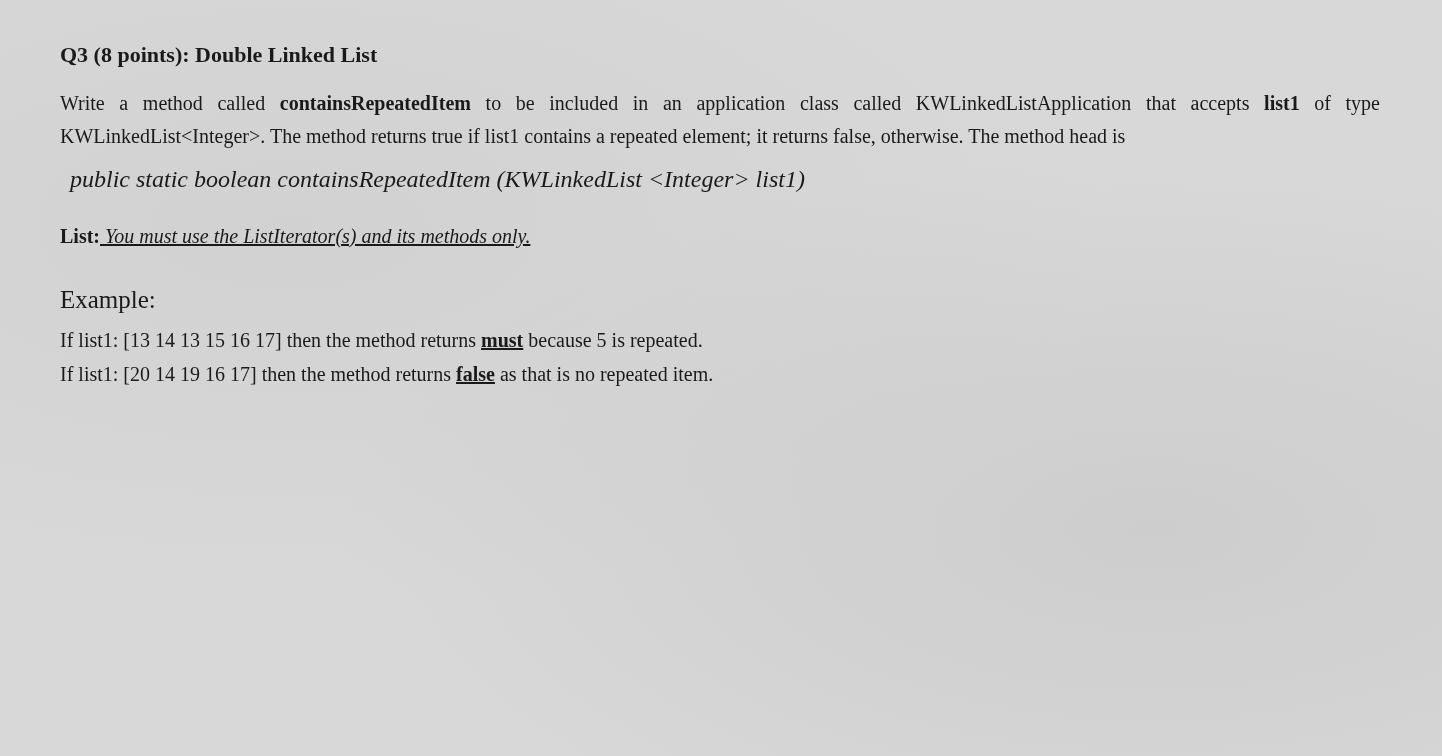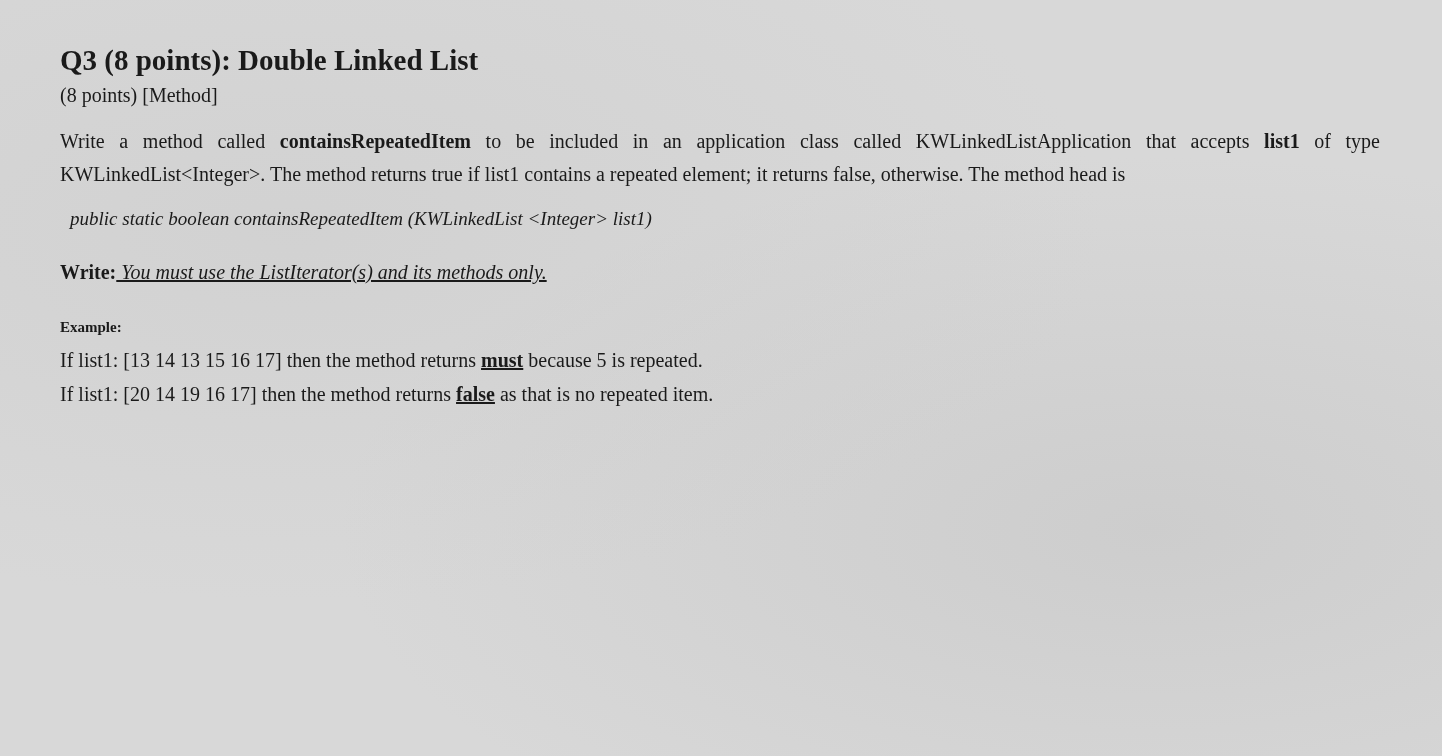--- a/index.html
+++ b/index.html
@@ -26,41 +26,41 @@
     .content-area {
       max-width: 1320px;
       width: 100%;
     }
 
     .question-header {
       margin-bottom: 6px;
     }
 
     .question-title {
-      font-size: 29px;
+      font-size: 22px;
       font-weight: bold;
       line-height: 1.4;
     }
 
     .question-subtitle {
       font-size: 20px;
       font-weight: normal;
       line-height: 1.4;
     }
 
     .question-body {
       margin-top: 16px;
       font-size: 20px;
       line-height: 1.65;
       text-align: justify;
     }
 
     .method-signature {
-      margin-top: 14px;
-      font-size: 19px;
+      margin-top: 8px;
+      font-size: 24px;
       font-style: italic;
       line-height: 1.5;
       padding-left: 10px;
     }
 
     .note-section {
       margin-top: 24px;
       font-size: 20px;
       font-style: italic;
       line-height: 1.5;
@@ -80,56 +80,53 @@
       font-weight: bold;
     }
 
     .example-section {
       margin-top: 28px;
       font-size: 20px;
       line-height: 1.7;
     }
 
     .example-label {
-      font-weight: bold;
-      font-size: 15px;
+      font-weight: normal;
+      font-size: 25px;
     }
 
     .example-lines {
       margin-top: 2px;
     }
 
     .example-line {
       line-height: 1.7;
     }
   </style>
 </head>
 <body>
 
 <div class="content-area">
 
   <div class="question-header">
     <div class="question-title">
       <span>Q3 (8 points): Double Linked List</span>
     </div>
-    <div class="question-subtitle">
-      <span>(8 points) [Method]</span>
-    </div>
   </div>
 
   <div class="question-body">
     <span>Write a method called </span><span class="bold">containsRepeatedItem</span><span> to be included in an application class called    KWLinkedListApplication    that    accepts  </span><span class="bold">list1</span><span>  of    type KWLinkedList&lt;Integer&gt;. The method returns true if list1 contains a repeated element; it returns false, otherwise. The method head is</span>
   </div>
 
   <div class="method-signature">
     <span>public static boolean containsRepeatedItem (KWLinkedList &lt;Integer&gt; list1)</span>
   </div>
 
   <div class="note-section">
-    <span class="note-label bold">Write:</span><span class="underline"> You must use the ListIterator(s) and its methods only.</span>
+    <span class="note-label bold">List:</span><span class="underline"> You must use the ListIterator(s) and its methods only.</span>
   </div>
 
   <div class="example-section">
     <div class="example-label">Example:</div>
     <div class="example-lines">
       <div class="example-line">
         <span>If list1: [13 14 13 15 16 17]   then the method returns </span><span class="bold underline">must</span><span> because 5 is repeated.</span>
       </div>
       <div class="example-line">
         <span>If list1: [20 14 19 16 17]   then the method returns </span><span class="bold underline">false</span><span> as that is no repeated item.</span>

